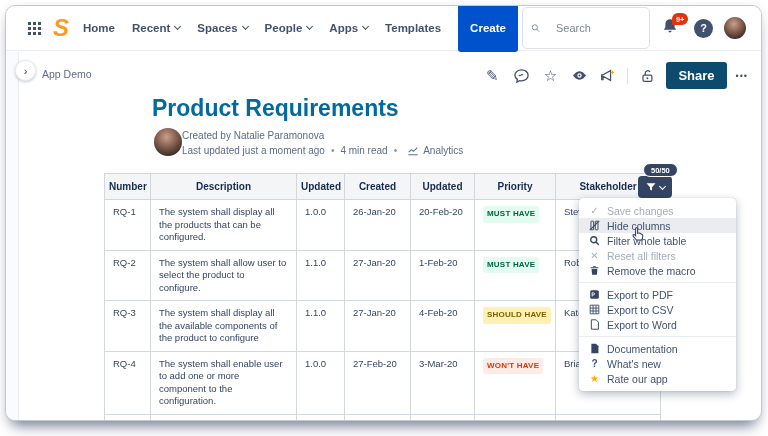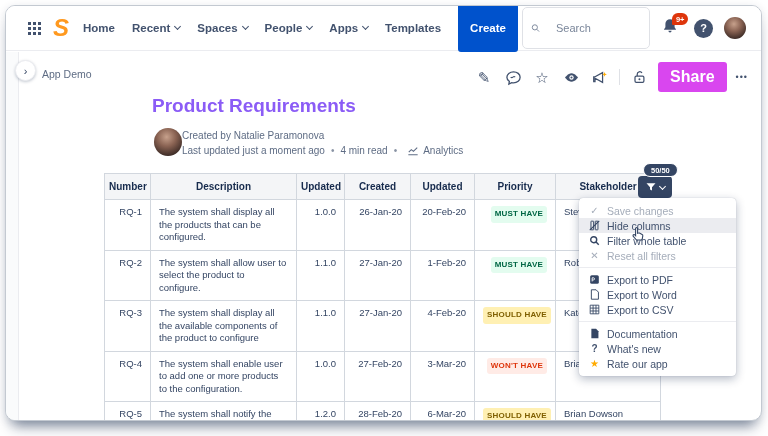--- a/index.html
+++ b/index.html
@@ -43,41 +43,41 @@
     display:flex; align-items:center; justify-content:center; font-size:11px; color:#344563;
     cursor:pointer; z-index:4; }
   .breadcrumb { position:absolute; top:62px; left:36px; font-size:10.5px; color:#5E6C84; cursor:pointer; }
 
   .page-toolbar { position:absolute; top:56px; right:13px; display:flex; align-items:center;
     gap:9px; z-index:4; }
   .ticon { width:20px; height:20px; display:flex; align-items:center; justify-content:center;
     color:#42526E; cursor:pointer; }
   .glyph16 { font-size:15px; line-height:1; color:#42526E; }
   .vsep { width:1px; height:16px; background:#DFE1E6; }
-  .btn-share { background:#d946ef; color:#fff; font-size:16px; font-weight:600; border:none;
+  .btn-share { background:#0c4a6e; color:#fff; font-size:13px; font-weight:600; border:none;
     border-radius:3px; padding:6px 12px; cursor:pointer; }
   .moredots { font-size:9px; letter-spacing:1px; color:#42526E; cursor:pointer; }
 
   
-  .page-title { position:absolute; top:89px; left:146px; font-size:19px; font-weight:600; color:#8b5cf6; }
+  .page-title { position:absolute; top:89px; left:146px; font-size:23px; font-weight:600; color:#0369a1; }
   .byline { position:absolute; top:122px; left:148px; display:flex; align-items:flex-start; }
   .byline .avatar { width:28px; height:28px; }
   .byline-lines { font-size:10px; color:#5E6C84; line-height:15px; }
   .byline-row2 { display:flex; align-items:center; }
   .byline-row2 .dot::before { content:"•"; margin:0 6px; color:#8993A4; }
   .analytics { display:flex; align-items:center; gap:4px; cursor:pointer; }
 
   
   .tablewrap { position:absolute; top:167px; left:98px; z-index:1; }
   table { border-collapse:collapse; table-layout:fixed; width:556px; }
   th, td { border:1px solid #D2D7DE; vertical-align:top; }
   th { background:#F4F5F7; font-size:10px; font-weight:700; color:#172B4D; padding:7px 4px;
     text-align:center; vertical-align:middle; }
   td { font-size:9.5px; color:#344563; padding:6px 8px; line-height:12.5px; }
-  td.c-center { text-align:right; }
+  td.c-center { text-align:left; }
   tr.r1 td { height:42px; } tr.r2 td { height:35px; } tr.r3 td { height:44px; }
   tr.r4 td { height:50px; } tr.r5 td { height:45px; }
   .badge { display:inline-block; padding:2px 4px; border-radius:3px; font-size:8px;
     font-weight:700; letter-spacing:.2px; white-space:nowrap; }
   .badge.green  { background:#E3FCEF; color:#006644; }
   .badge.yellow { background:#FFF0B3; color:#7F5F01; }
   .badge.red    { background:#FFEBE6; color:#DE350B; }
 
   
   .filterbtn { position:absolute; left:632px; top:170px; width:34px; height:22px;
@@ -281,21 +281,21 @@
           <td class="c-center">RQ-3</td>
           <td>The system shall display all the available components of the product to configure</td>
           <td class="c-center">1.1.0</td>
           <td class="c-center">27-Jan-20</td>
           <td class="c-center">4-Feb-20</td>
           <td class="c-center"><span class="badge yellow">SHOULD HAVE</span></td>
           <td>Kate</td>
         </tr>
         <tr class="r4">
           <td class="c-center">RQ-4</td>
-          <td>The system shall enable user to add one or more products to the configuration.</td>
+          <td>The system shall enable user to add one or more component to the configuration.</td>
           <td class="c-center">1.0.0</td>
           <td class="c-center">27-Feb-20</td>
           <td class="c-center">3-Mar-20</td>
           <td class="c-center"><span class="badge red">WON'T HAVE</span></td>
           <td>Bria</td>
         </tr>
         <tr class="r5">
           <td class="c-center">RQ-5</td>
           <td>The system shall notify the user about any conflict in the current configuration.</td>
           <td class="c-center">1.2.0</td>
@@ -341,45 +341,54 @@
             <circle cx="6" cy="6" r="3.8" fill="none" stroke="#344563" stroke-width="1.8"></circle>
             <path d="M9 9l3.4 3.4" stroke="#344563" stroke-width="1.8"></path>
           </svg>
       </span>
       <span>Filter whole table</span>
     </div>
     <div class="mi disabled">
       <span class="mic">✕</span>
       <span>Reset all filters</span>
     </div>
+    <div class="mi">
+      <span class="mic">
+        <svg width="11" height="11" viewBox="0 0 14 14">
+            <path d="M2 3.5h10M5.3 3.5l.3-1.3h2.8l.3 1.3" fill="none" stroke="#344563" stroke-width="1.2"></path>
+            <path d="M3.3 5h7.4l-.6 7.5H3.9z" fill="#344563"></path>
+          </svg>
+      </span>
+      <span>Remove the macro</span>
+    </div>
     <div class="msep"></div>
     <div class="mi">
       <span class="mic">
         <svg width="11" height="11" viewBox="0 0 14 14">
             <rect x="1.5" y="1.5" width="11" height="11" rx="2" fill="#344563"></rect>
             <path d="M4 9.5V4.8h1.6a1.4 1.4 0 0 1 0 2.8H4" fill="none" stroke="#fff" stroke-width="1.1"></path>
           </svg>
       </span>
       <span>Export to PDF</span>
     </div>
     <div class="mi">
       <span class="mic">
         <svg width="11" height="11" viewBox="0 0 14 14">
+            <path d="M1.5 1.5h11v11h-11zM1.5 5.2h11M1.5 8.9h11M5.2 1.5v11M8.9 1.5v11" fill="none" stroke="#344563" stroke-width="1.1"></path>
+          </svg>
+      </span>
+      <span>Export to CSV</span>
+    </div>
+    <div class="mi">
+      <span class="mic">
+        <svg width="11" height="11" viewBox="0 0 14 14">
             <path d="M3 1h6l3 3v9H3z" fill="none" stroke="#344563" stroke-width="1.2"></path>
           </svg>
       </span>
       <span>Export to Word</span>
-    </div>
-    <div class="mi">
-      <span class="mic">
-        <svg width="11" height="11" viewBox="0 0 14 14">
-            <path d="M1.5 1.5h11v11h-11zM1.5 5.2h11M1.5 8.9h11M5.2 1.5v11M8.9 1.5v11" fill="none" stroke="#344563" stroke-width="1.1"></path>
-          </svg>
-      </span>
-      <span>Export to CSV</span>
     </div>
     <div class="msep"></div>
     <div class="mi">
       <span class="mic">
         <svg width="11" height="11" viewBox="0 0 14 14">
             <path d="M3 1h6l3 3v9H3z" fill="#344563"></path>
           </svg>
       </span>
       <span>Documentation</span>
     </div>

